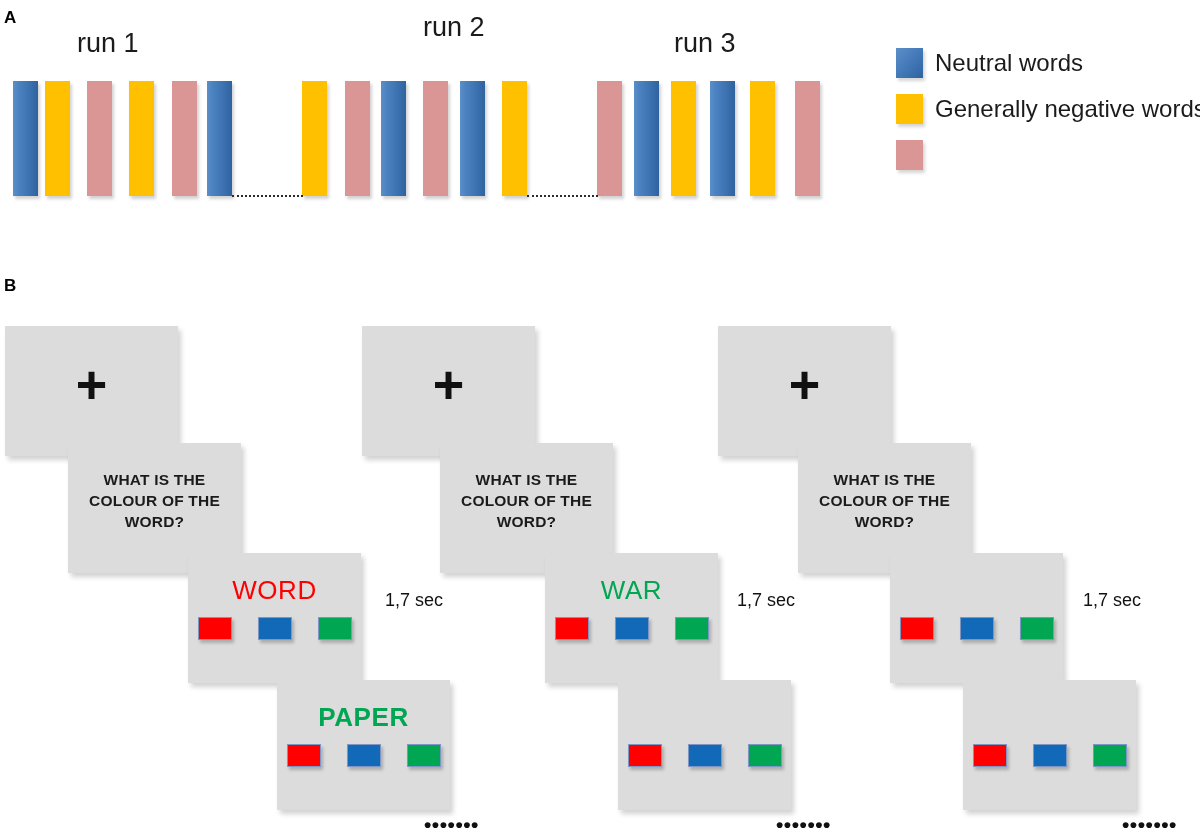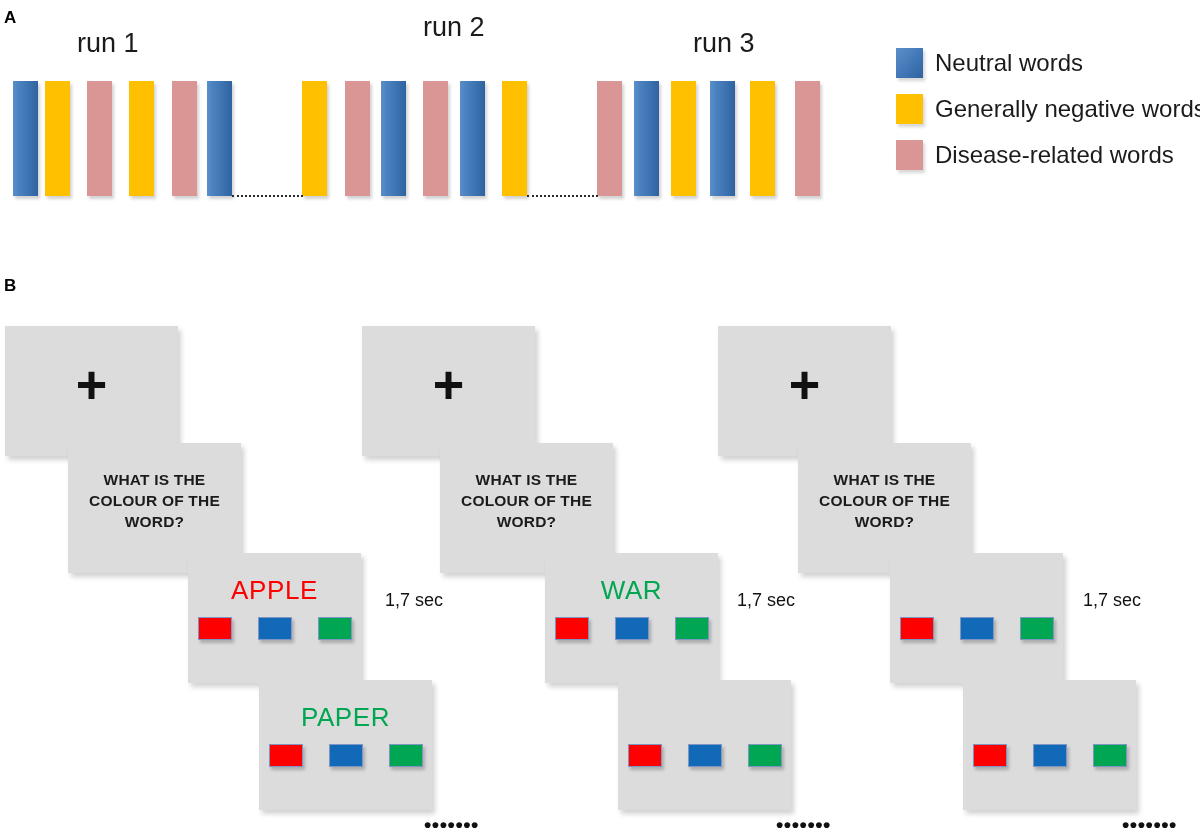--- a/index.html
+++ b/index.html
@@ -170,21 +170,21 @@
 </head>
 <body>
 
 <div id="panel-a">
 
   <div class="panel-letter" id="panel-letter-a">A</div>
 
   <div id="run-labels">
       <div class="run-label" style="left: 77px; top: 28px;">run 1</div>
       <div class="run-label" style="left: 379px; top: 12px; margin-left: 44px;">run 2</div>
-      <div class="run-label" style="left: 674px; top: 28px; margin-left: 19px;">run 3</div>
+      <div class="run-label" style="left: 674px; top: 28px;">run 3</div>
     </div>
   <div id="seq-bars">
       <div class="seq-bar neutral" style="left: 13px;"></div>
       <div class="seq-bar negative" style="left: 45px;"></div>
       <div class="seq-bar disease" style="left: 87px;"></div>
       <div class="seq-bar negative" style="left: 129px;"></div>
       <div class="seq-bar disease" style="left: 172px;"></div>
       <div class="seq-bar neutral" style="left: 207px;"></div>
       <div class="seq-bar negative" style="left: 302px;"></div>
       <div class="seq-bar disease" style="left: 345px;"></div>
@@ -208,45 +208,44 @@
       <div class="legend-row">
         <div class="legend-swatch neutral"></div>
         <div class="legend-text">Neutral words</div>
       </div>
       <div class="legend-row">
         <div class="legend-swatch negative"></div>
         <div class="legend-text">Generally negative words</div>
       </div>
       <div class="legend-row">
         <div class="legend-swatch disease"></div>
-        <div class="legend-text">Disease-related words</div>
       </div>
     </div>
 </div>
 
 <div id="panel-b">
 
   <div class="panel-letter" id="panel-letter-b" style="top:26px;">B</div>
 
   <div id="b-columns">
       <div class="card" style="left: 5px; top: 76px; width: 173px; height: 130px;">
         <div class="fixation">+</div>
       </div>
       <div class="card" style="left: 68px; top: 193px; width: 173px; height: 130px;">
         <div class="prompt">WHAT IS THE COLOUR OF THE WORD?</div>
       </div>
       <div class="card" style="left: 188px; top: 303px; width: 173px; height: 130px;">
-        <div class="stim-word" style="color: rgb(255, 0, 0);">APPLE</div>
-        <div class="swatch-row">
-          <div class="opt-swatch" style="background: rgb(255, 0, 0);"></div>
-          <div class="opt-swatch" style="background: rgb(17, 105, 184);"></div>
-          <div class="opt-swatch" style="background: rgb(0, 166, 81);"></div>
-        </div>
-      </div>
-      <div class="card" style="left: 259px; top: 430px; width: 173px; height: 130px;">
+        <div class="stim-word" style="color: rgb(255, 0, 0);">WORD</div>
+        <div class="swatch-row">
+          <div class="opt-swatch" style="background: rgb(255, 0, 0);"></div>
+          <div class="opt-swatch" style="background: rgb(17, 105, 184);"></div>
+          <div class="opt-swatch" style="background: rgb(0, 166, 81);"></div>
+        </div>
+      </div>
+      <div class="card" style="left: 277px; top: 430px; width: 173px; height: 130px; font-weight: bold;">
         <div class="stim-word" style="color: rgb(0, 166, 81);">PAPER</div>
         <div class="swatch-row">
           <div class="opt-swatch" style="background: rgb(255, 0, 0);"></div>
           <div class="opt-swatch" style="background: rgb(17, 105, 184);"></div>
           <div class="opt-swatch" style="background: rgb(0, 166, 81);"></div>
         </div>
       </div>
       <div class="isi-label" style="left: 385px; top: 340px;">1,7 sec</div>
       <div class="ellipsis" style="left: 424px; top: 563px;">•••••••</div>
       <div class="card" style="left: 362px; top: 76px; width: 173px; height: 130px;">

